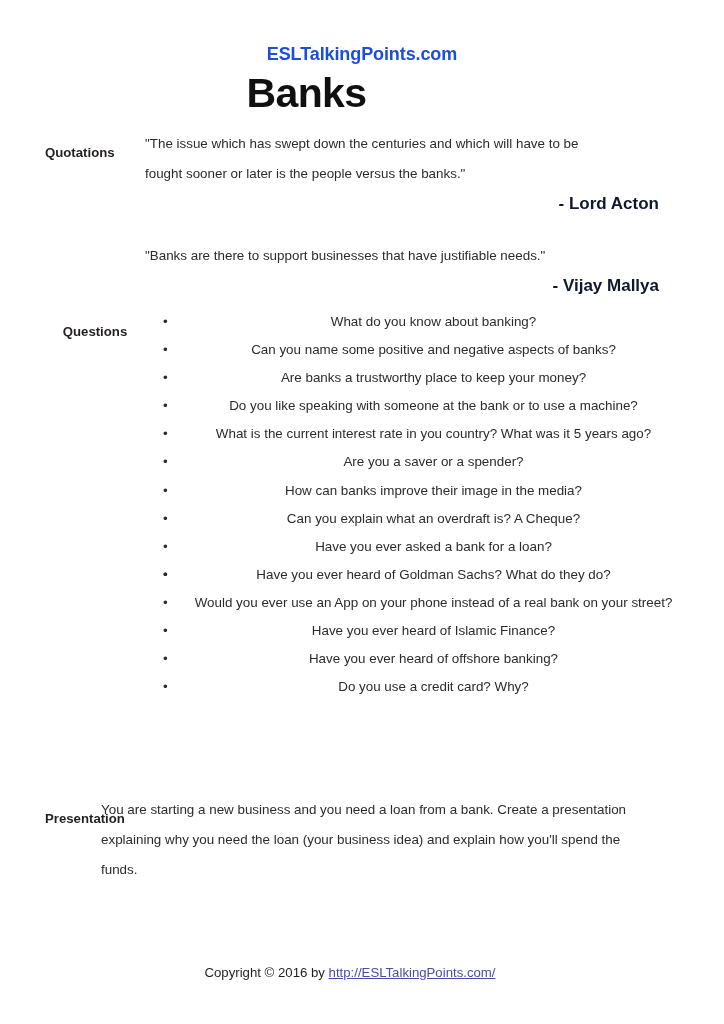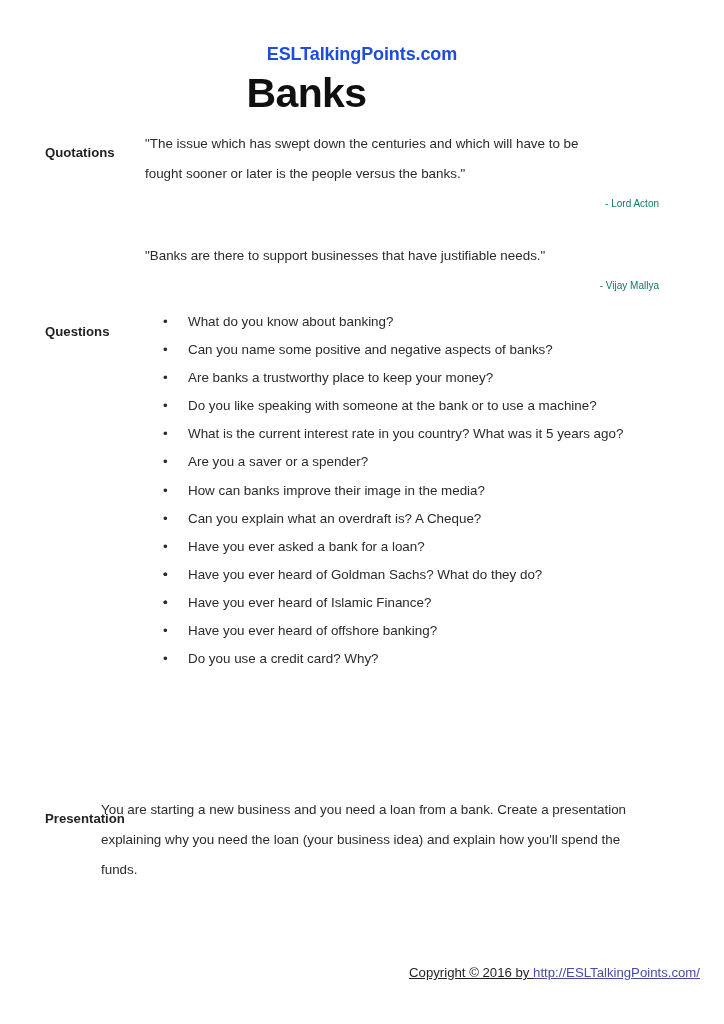--- a/index.html
+++ b/index.html
@@ -68,30 +68,31 @@
   .quote-body {
     margin-left: 100px;
     width: 534px;
   }
   .quote-line {
     font-size: 13.4px;
     line-height: 30px;
     color: #2b2b2b;
   }
   .quote-attrib {
-    font-size: 10px;
+    font-size: 17px;
     line-height: 30px;
-    color: #0f766e;
+    color: #0f172a;
     text-align: right;
     padding-right: 20px;
+    font-weight: bold;
   }
   .quote-gap { height: 22px; }
 
   
-  #questions { top: 308px; }
+  #questions { top: 308px; text-align: center; }
   .questions-body {
     margin-left: 100px;
     width: 534px;
   }
   .q-item {
     position: relative;
     padding-left: 43px;
     font-size: 13.4px;
     line-height: 28.1px;
     color: #2b2b2b;
@@ -114,24 +115,23 @@
     line-height: 30px;
     color: #2b2b2b;
   }
 
   
   .footer {
     position: absolute;
     top: 965px;
     left: 0;
     width: 700px;
-    text-align: right;
+    text-align: center;
     font-size: 13.2px;
     color: #231f20;
-    text-decoration: underline;
   }
   .footer a {
     color: #4b4ba8;
     text-decoration: underline;
   }
 </style>
 </head>
 <body>
 
 <div class="page">
@@ -201,20 +201,21 @@
       </div>
       <div class="q-item">
         <span class="q-bullet">•</span>
       </div>
       <div class="q-item">
         <span class="q-bullet">•</span>
         <span>Have you ever heard of Goldman Sachs? What do they do?</span>
       </div>
       <div class="q-item">
         <span class="q-bullet">•</span>
+        <span>Would you ever use an App on your phone instead of a real bank on your street?</span>
       </div>
       <div class="q-item">
         <span class="q-bullet">•</span>
         <span>Have you ever heard of Islamic Finance?</span>
       </div>
       <div class="q-item">
         <span class="q-bullet">•</span>
         <span>Have you ever heard of offshore banking?</span>
       </div>
       <div class="q-item">

